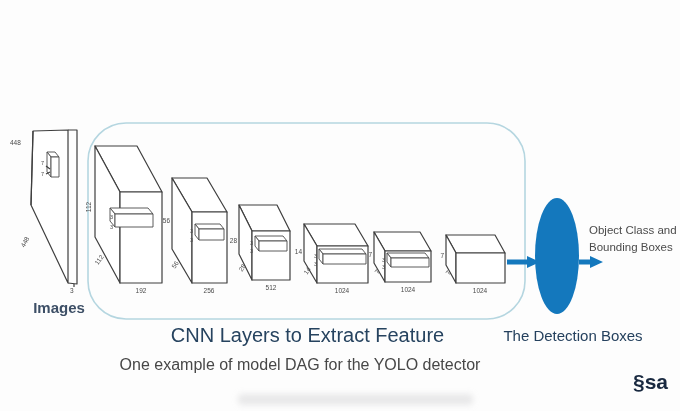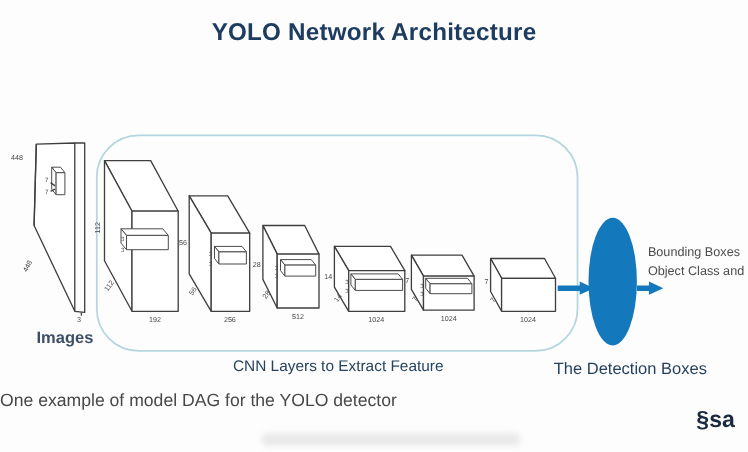--- a/index.html
+++ b/index.html
@@ -1,39 +1,38 @@
 <!DOCTYPE html>
 <html><head>
 <meta charset="utf-8">
 <style>
   html,body{margin:0;padding:0;}
   body{font-family:"Liberation Sans",sans-serif;background:#e9e9e9;}
   #stage{position:relative;width:680px;height:411px;background:#fdfdfd;overflow:hidden;}
   .abs{position:absolute;}
   #title{left:0;top:16px;width:680px;text-align:center;font-size:22px;font-weight:bold;color:#1e3c60;letter-spacing:.2px;}
   #images-label{left:24px;top:299px;width:70px;text-align:center;font-size:15px;font-weight:700;color:#3d4f66;}
-  #cnn-caption{left:105px;top:324px;width:405px;text-align:center;font-size:14px;color:#26435f;}
+  #cnn-caption{left:105px;top:324px;width:405px;text-align:center;font-size:20px;color:#26435f;}
   #output-text{left:589px;top:222px;width:90px;font-size:11.5px;line-height:1.5;color:#4b4b4b;}
   #detection-label{left:498px;top:327px;width:150px;text-align:center;font-size:15px;color:#25415e;}
-  #footer-caption{left:0px;top:356px;width:600px;font-size:16px;color:#474747;}
+  #footer-caption{left:0px;top:356px;width:600px;text-align:center;font-size:16px;color:#474747;}
   #logo{left:633px;top:370px;font-size:21px;font-weight:bold;color:#192940;}
   #artifact{left:238px;top:394px;width:235px;height:11px;background:rgba(160,160,165,.22);filter:blur(3px);border-radius:4px;}
   svg{position:absolute;left:0;top:0;}
   .ln{fill:#ffffff;stroke:#3f3f3f;stroke-width:1.2;stroke-linejoin:round;}
   .ln2{fill:#ffffff;stroke:#4a4a4a;stroke-width:0.9;stroke-linejoin:round;}
   .wire{fill:none;stroke:#3f3f3f;stroke-width:1.2;stroke-linejoin:round;}
   .dim{font-family:"Liberation Sans",sans-serif;font-size:6.5px;fill:#4a4a4a;}
   .dim-s{font-family:"Liberation Sans",sans-serif;font-size:5.5px;fill:#4a4a4a;}
 </style>
 </head>
 <body>
 
 <div id="stage">
 
-  <div class="abs" id="title">YOLO Network Architecture</div>
 
   <svg width="680" height="411" viewBox="0 0 680 411">
 
     <rect x="88" y="123" width="437" height="196" rx="38" ry="38" fill="none" stroke="#b5d6e0" stroke-width="1.6"></rect>
 
     <g>
       <path class="ln" d="M33,131 L68,130 L68,283 L31,205 Z"></path>
       <path class="wire" d="M33,131 L31,205"></path>
       <path class="wire" d="M68,130 L77,130 L77,284 L68,283"></path>
       <path class="wire" d="M74,284 L74,287"></path>
@@ -135,22 +134,22 @@
     <ellipse cx="557" cy="256" rx="22" ry="58" fill="#1478bd"></ellipse>
 
     <path d="M579,259.5 h11 v-3.5 l13,6 l-13,6 v-3.5 h-11 z" fill="#1478bd"></path>
   </svg>
 
   <div class="abs" id="images-label">Images</div>
 
   <div class="abs" id="cnn-caption">CNN Layers to Extract Feature</div>
 
   <div class="abs" id="output-text">
+    <div>Object Class and</div>
     <div>Bounding Boxes</div>
-    <div>Object Class and</div>
   </div>
 
   <div class="abs" id="detection-label">The Detection Boxes</div>
 
   <div class="abs" id="footer-caption">One example of model DAG for the YOLO detector</div>
 
   <div class="abs" id="logo">§sa</div>
 
   <div class="abs" id="artifact"></div>
 

